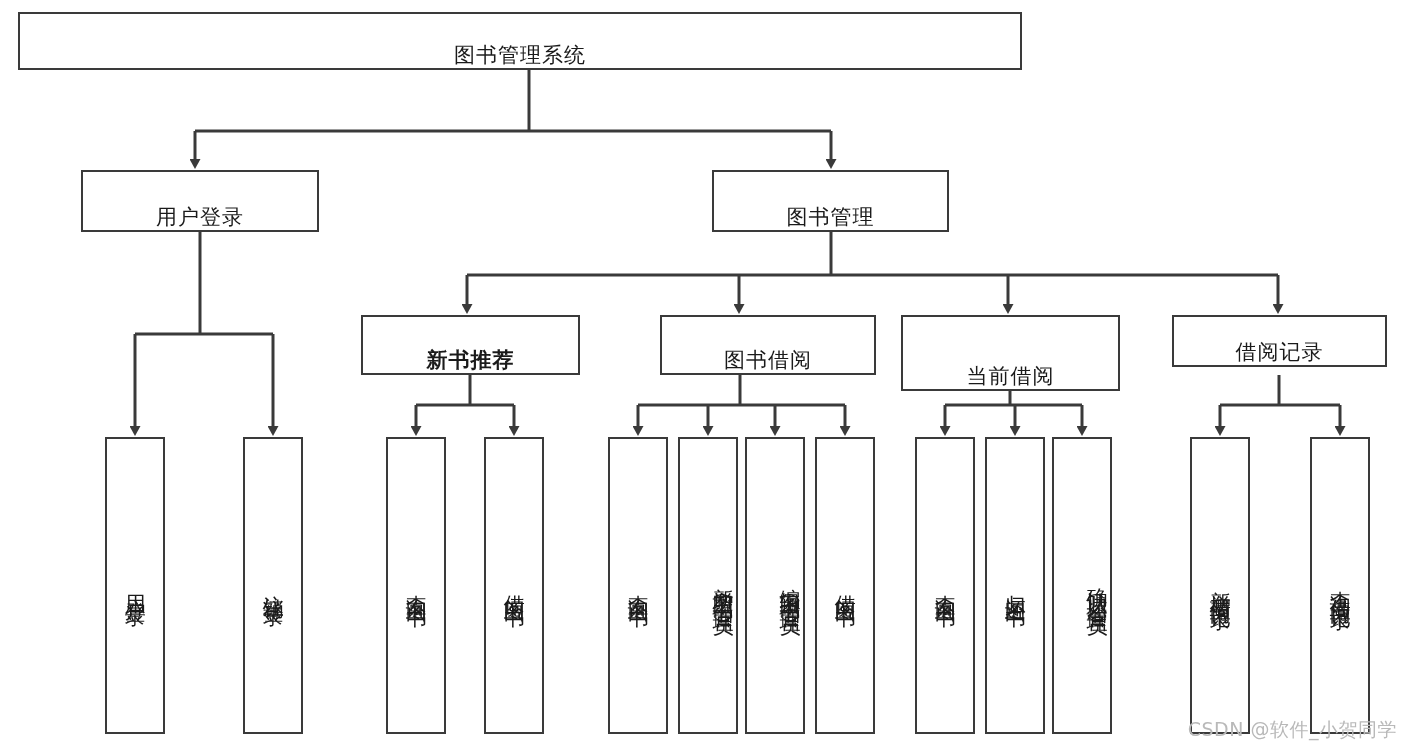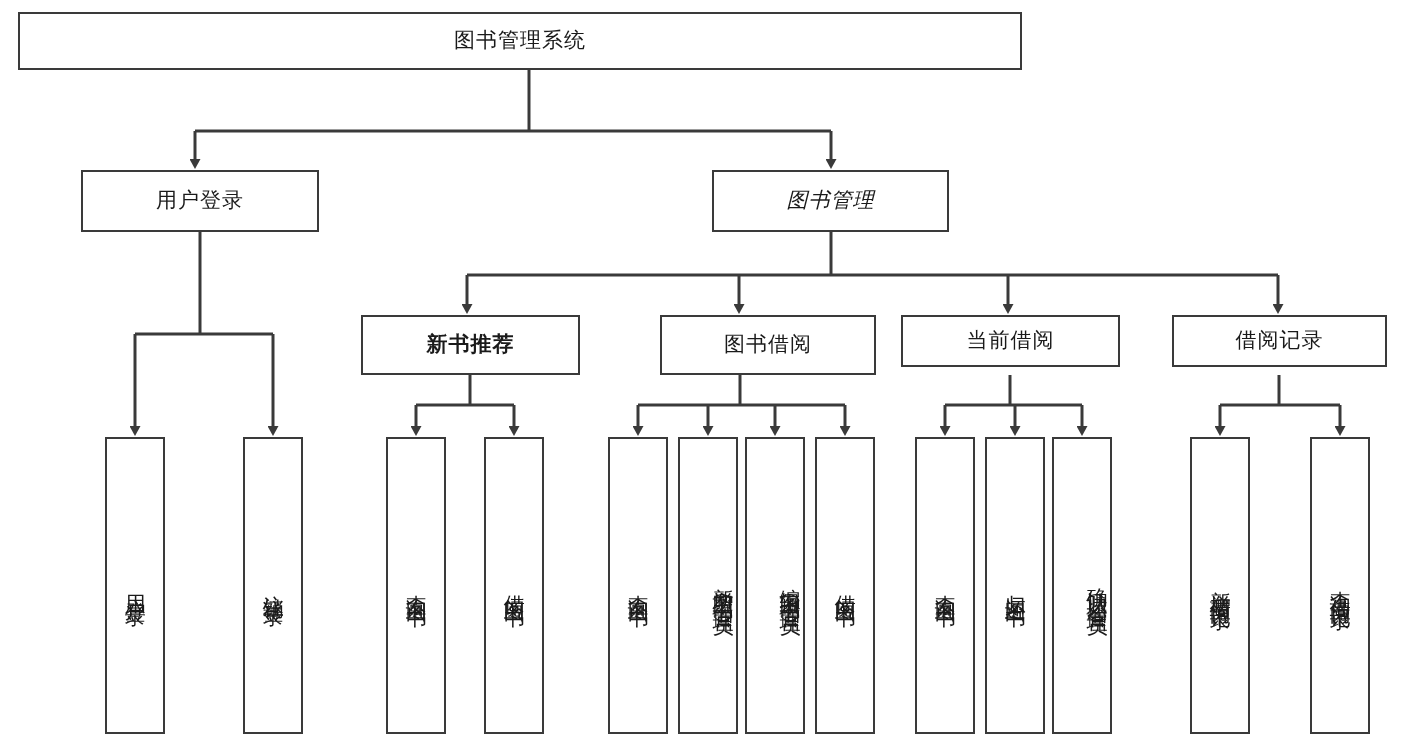--- a/index.html
+++ b/index.html
@@ -28,21 +28,21 @@
     width: 1405px;
     height: 747px;
     pointer-events: none;
   }
   .node {
     position: absolute;
     box-sizing: border-box;
     border: 2px solid #3a3a3a;
     background: #ffffff;
     display: flex;
-    align-items: center;
+    align-items: flex-end;
     justify-content: center;
     color: #1a1a1a;
   }
   .node.horiz {
     font-size: 21px;
     letter-spacing: 1px;
     line-height: 1.2;
   }
   .node.vert {
     writing-mode: vertical-rl;
@@ -127,31 +127,31 @@
     </g>
   </svg>
 
   <div class="node horiz" style="left: 18px; top: 12px; width: 1004px; height: 58px;">
     <span class="lbl">图书管理系统</span>
   </div>
 
   <div class="node horiz" style="left: 81px; top: 170px; width: 238px; height: 62px;">
     <span class="lbl">用户登录</span>
   </div>
-  <div class="node horiz" style="left: 712px; top: 170px; width: 237px; height: 62px; font-style: italic;">
+  <div class="node horiz" style="left: 712px; top: 170px; width: 237px; height: 62px;">
     <span class="lbl">图书管理</span>
   </div>
 
   <div class="node horiz" style="left: 361px; top: 315px; width: 219px; height: 60px; font-weight: bold;">
     <span class="lbl">新书推荐</span>
   </div>
   <div class="node horiz" style="left: 660px; top: 315px; width: 216px; height: 60px;">
     <span class="lbl">图书借阅</span>
   </div>
-  <div class="node horiz" style="left: 901px; top: 315px; width: 219px; height: 52px;">
+  <div class="node horiz" style="left: 901px; top: 315px; width: 219px; height: 76px;">
     <span class="lbl">当前借阅</span>
   </div>
   <div class="node horiz" style="left: 1172px; top: 315px; width: 215px; height: 52px;">
     <span class="lbl">借阅记录</span>
   </div>
 
   <div class="node vert centered" style="left: 105px; top: 437px; width: 60px; height: 297px;">
     <span class="lbl">用户登录</span>
   </div>
   <div class="node vert centered" style="left: 243px; top: 437px; width: 60px; height: 297px;">
@@ -184,14 +184,15 @@
   <div class="node vert" style="left: 1052px; top: 437px; width: 60px; height: 297px;">
     <span class="lbl">确认归还（管理员）</span>
   </div>
   <div class="node vert centered" style="left: 1190px; top: 437px; width: 60px; height: 297px;">
     <span class="lbl">新增借阅记录</span>
   </div>
   <div class="node vert centered" style="left: 1310px; top: 437px; width: 60px; height: 297px;">
     <span class="lbl">查询借阅记录</span>
   </div>
 
+  <div id="watermark">CSDN @软件_小贺同学</div>
 
 </div>
 
 </body></html>

